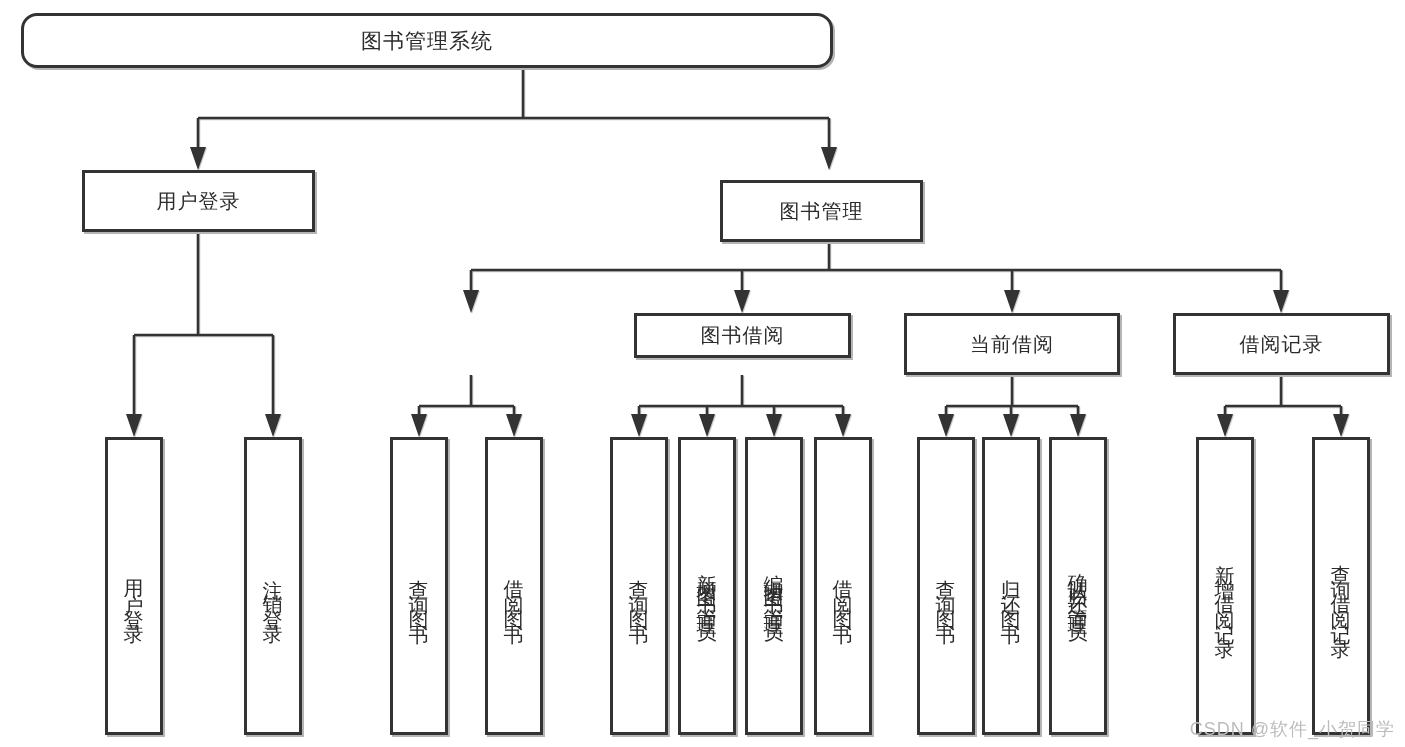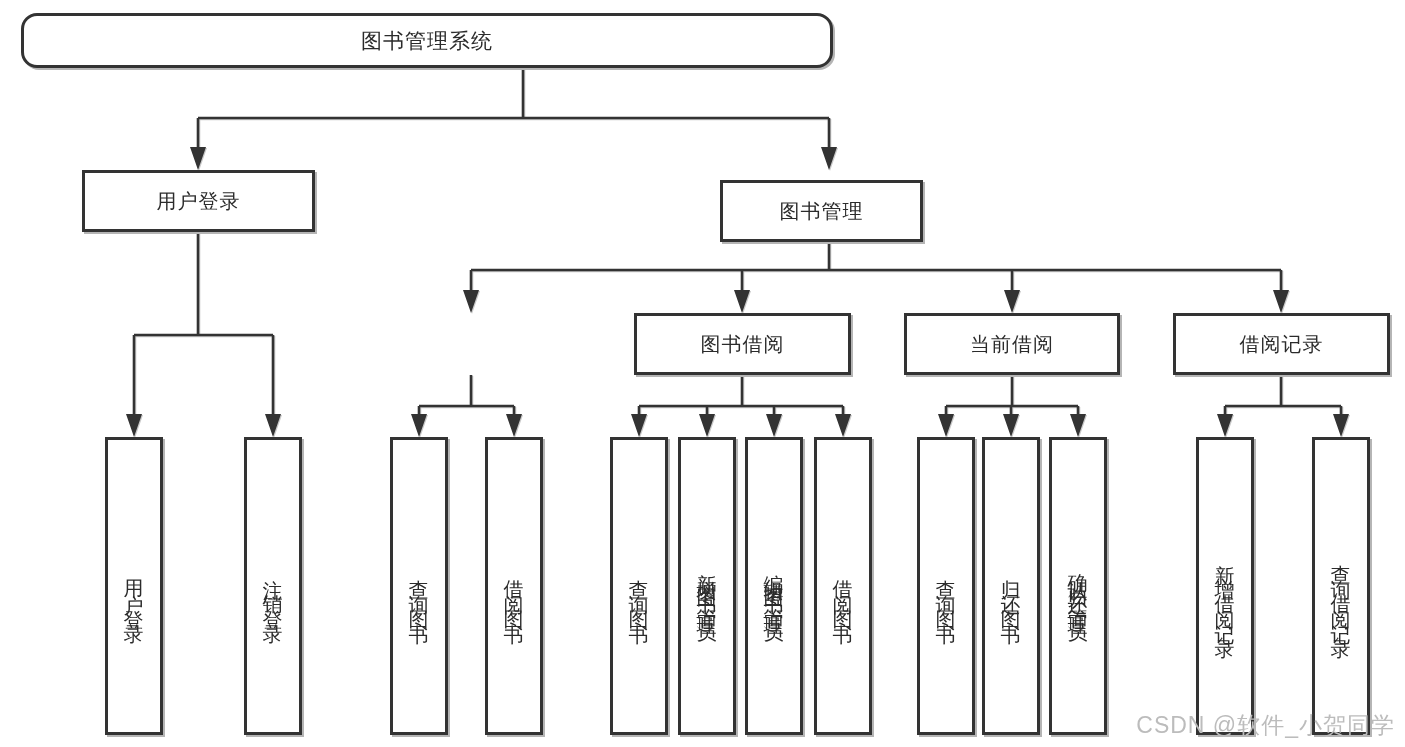--- a/index.html
+++ b/index.html
@@ -30,21 +30,21 @@
     text-orientation:mixed;
     font-size:20px;
     line-height:1;
     white-space:nowrap;
   }
   .leaf.sparse .vtext{letter-spacing:15px;margin-bottom:-15px;}
   .leaf.dense  .vtext{letter-spacing:7px;margin-bottom:-7px;}
   .watermark{
     position:absolute;
     right:10px;bottom:6px;
-    font-size:23px;
+    font-size:18px;
     color:#bcbcbc;
     letter-spacing:1px;
     z-index:5;
   }
 </style>
 </head>
 <body>
 
 <div id="stage">
 
@@ -74,21 +74,21 @@
     <span>图书管理系统</span>
   </div>
 
   <div class="box h-box" style="left:82px;top:170px;width:233px;height:62px;">
     <span>用户登录</span>
   </div>
   <div class="box h-box" style="left:712px;top:180px;width:203px;height:62px;margin-left:8px;">
     <span>图书管理</span>
   </div>
 
-  <div class="box h-box" style="left:634px;top:313px;width:217px;height:62px;">
+  <div class="box h-box" style="left:634px;top:313px;width:217px;height:45px;">
     <span>图书借阅</span>
   </div>
   <div class="box h-box" style="left:904px;top:313px;width:216px;height:62px;text-align:center;">
     <span>当前借阅</span>
   </div>
   <div class="box h-box" style="left:1173px;top:313px;width:217px;height:62px;text-align:right;">
     <span>借阅记录</span>
   </div>
 
   <div class="box leaf sparse" style="left:105px;">

